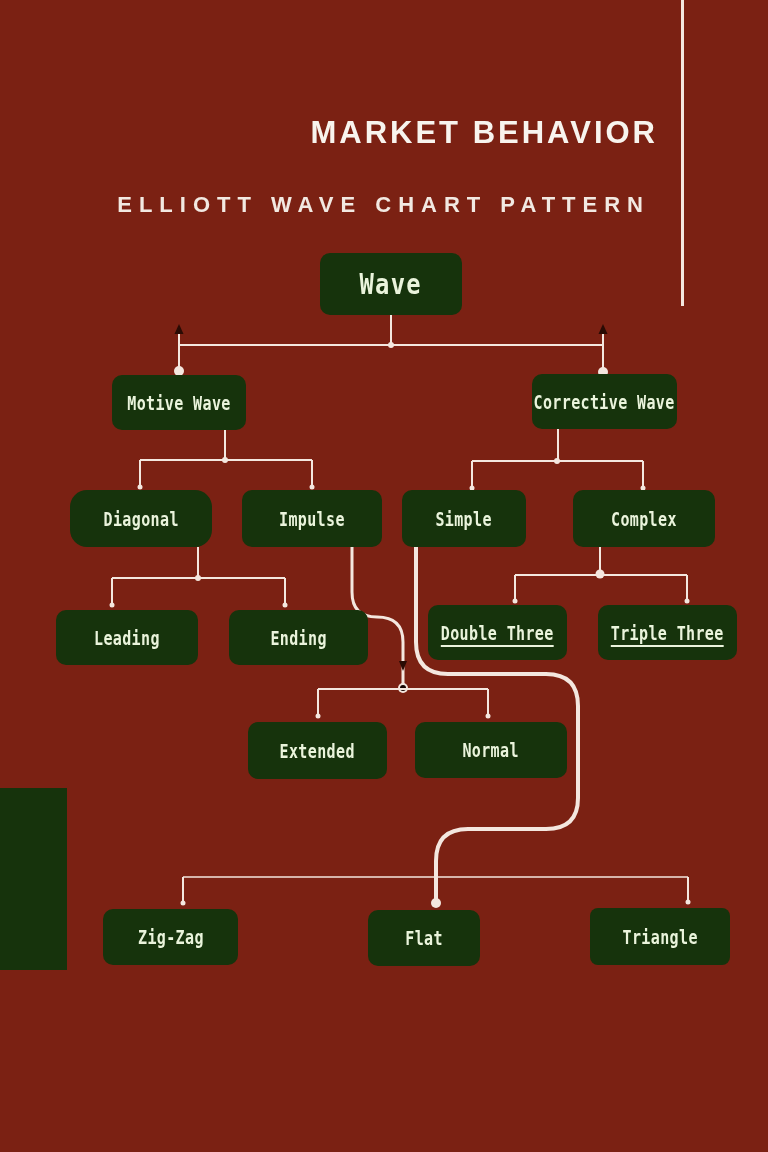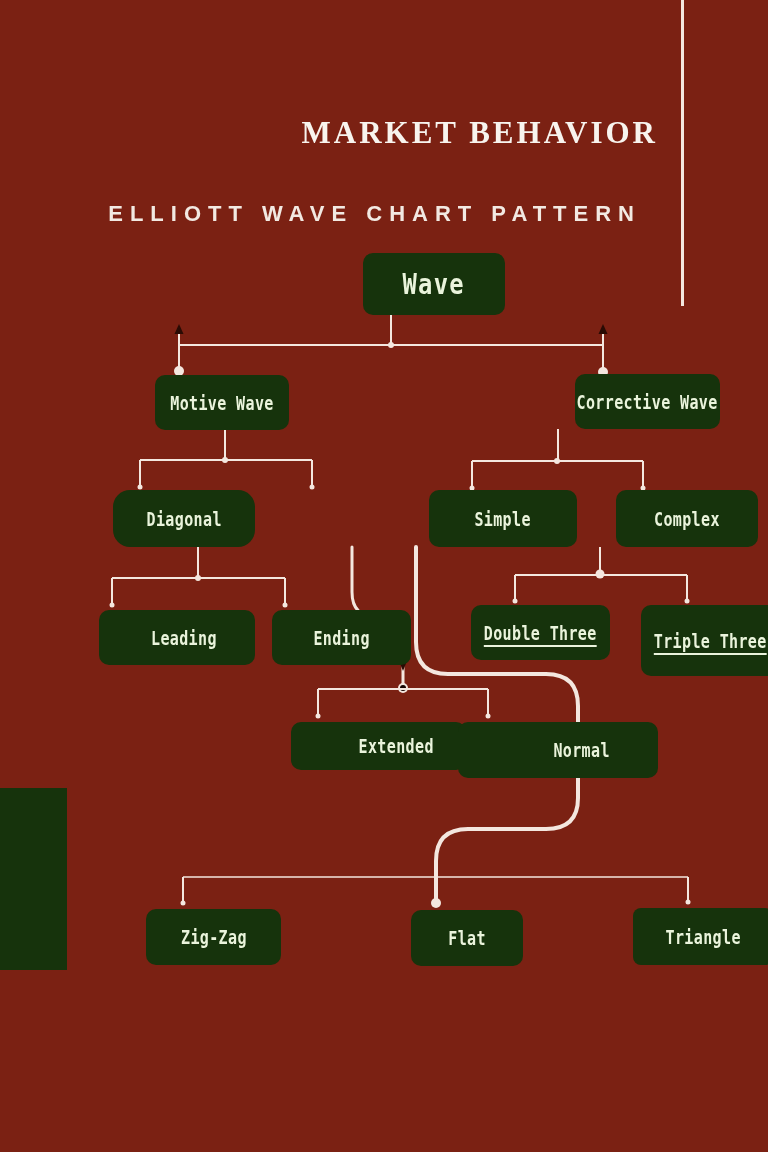--- a/index.html
+++ b/index.html
@@ -16,25 +16,25 @@
     width:768px;height:1152px;position:relative;overflow:hidden;
     background:var(--background);
     font-family:"Liberation Sans",sans-serif;
   }
   .stage{position:absolute;inset:0;width:768px;height:1152px;}
 
   
   .header{position:absolute;top:0;right:110px;text-align:right;width:620px;}
   .title{
     margin:0;position:absolute;top:115px;right:0;white-space:nowrap;
-    font-family:Liberation Serif, serif;font-weight:bold;
+    font-family:Liberation Sans, sans-serif;font-weight:bold;
     font-size:31px;letter-spacing:3px;color:var(--title-text);
   }
   .subtitle{
-    margin:17px;position:absolute;top:184px;right:0;white-space:nowrap;
+    margin:8px;position:absolute;top:184px;right:0;white-space:nowrap;
     font-family:"Liberation Sans",sans-serif;font-weight:bold;
     font-size:22px;letter-spacing:7px;color:var(--subtitle-text);
   }
 
   
   .right-line{position:absolute;left:681px;top:0;width:3px;height:306px;background:var(--connector);}
   .left-block{position:absolute;left:0;top:788px;width:67px;height:182px;background:var(--node-fill);}
 
   
   svg.wires{position:absolute;left:0;top:0;}
@@ -45,40 +45,40 @@
   .dot{fill:var(--connector);}
   .dot-dark{fill:#140402;}
   .arrow-dark{fill:var(--arrow-dark);}
 
   
   .node{
     position:absolute;border-radius:10px;background:var(--node-fill);
     display:flex;align-items:center;justify-content:center;
     color:var(--node-text);
     font-family:"DejaVu Sans Mono",monospace;font-weight:bold;
-    font-size:20px;letter-spacing:0.5px;white-space:nowrap;margin-left:43px;
+    font-size:20px;letter-spacing:0.5px;white-space:nowrap;
   }
   .node > span{display:inline-block;transform:scaleX(0.75);}
   .node.root{font-size:28px;letter-spacing:1.5px;}
   .node.root > span{transform:scaleX(0.85);}
   .node.underlined > span{text-decoration:underline;text-decoration-thickness:2px;text-underline-offset:5px;}
 
   #node-wave{left:320px;top:253px;width:142px;height:62px;}
   #node-motive{left:112px;top:375px;width:134px;height:55px;}
   #node-corrective{left:532px;top:374px;width:145px;height:55px;}
   #node-diagonal{left:70px;top:490px;width:142px;height:57px;border-radius:17px;}
   #node-impulse{left:242px;top:490px;width:140px;height:57px;}
-  #node-simple{left:386px;top:490px;width:148px;height:57px;}
+  #node-simple{left:402px;top:490px;width:124px;height:57px;}
   #node-complex{left:573px;top:490px;width:142px;height:57px;}
-  #node-leading{left:56px;top:610px;width:142px;height:55px;padding-left:14px;}
+  #node-leading{left:56px;top:610px;width:142px;height:55px;}
   #node-ending{left:229px;top:610px;width:139px;height:55px;}
   #node-double{left:428px;top:605px;width:139px;height:55px;}
-  #node-triple{left:598px;top:605px;width:139px;height:71px;}
-  #node-extended{left:248px;top:722px;width:139px;height:48px;padding-left:36px;}
-  #node-normal{left:415px;top:722px;width:152px;height:56px;padding-left:48px;}
+  #node-triple{left:598px;top:605px;width:139px;height:55px;}
+  #node-extended{left:248px;top:722px;width:139px;height:57px;}
+  #node-normal{left:415px;top:722px;width:152px;height:56px;}
   #node-zigzag{left:103px;top:909px;width:135px;height:56px;}
   #node-flat{left:368px;top:910px;width:112px;height:56px;}
   #node-triangle{left:590px;top:908px;width:140px;height:57px;border-radius:8px;}
 </style>
 </head>
 <body>
 
 <div class="stage">
 
   <div class="right-line"></div>
@@ -177,20 +177,23 @@
     </div>
   <div class="node" id="node-motive">
       <span>Motive Wave</span>
     </div>
   <div class="node" id="node-corrective">
       <span>Corrective Wave</span>
     </div>
   <div class="node" id="node-diagonal">
       <span>Diagonal</span>
     </div>
+  <div class="node" id="node-impulse">
+      <span>Impulse</span>
+    </div>
   <div class="node" id="node-simple">
       <span>Simple</span>
     </div>
   <div class="node" id="node-complex">
       <span>Complex</span>
     </div>
   <div class="node" id="node-leading">
       <span>Leading</span>
     </div>
   <div class="node" id="node-ending">

